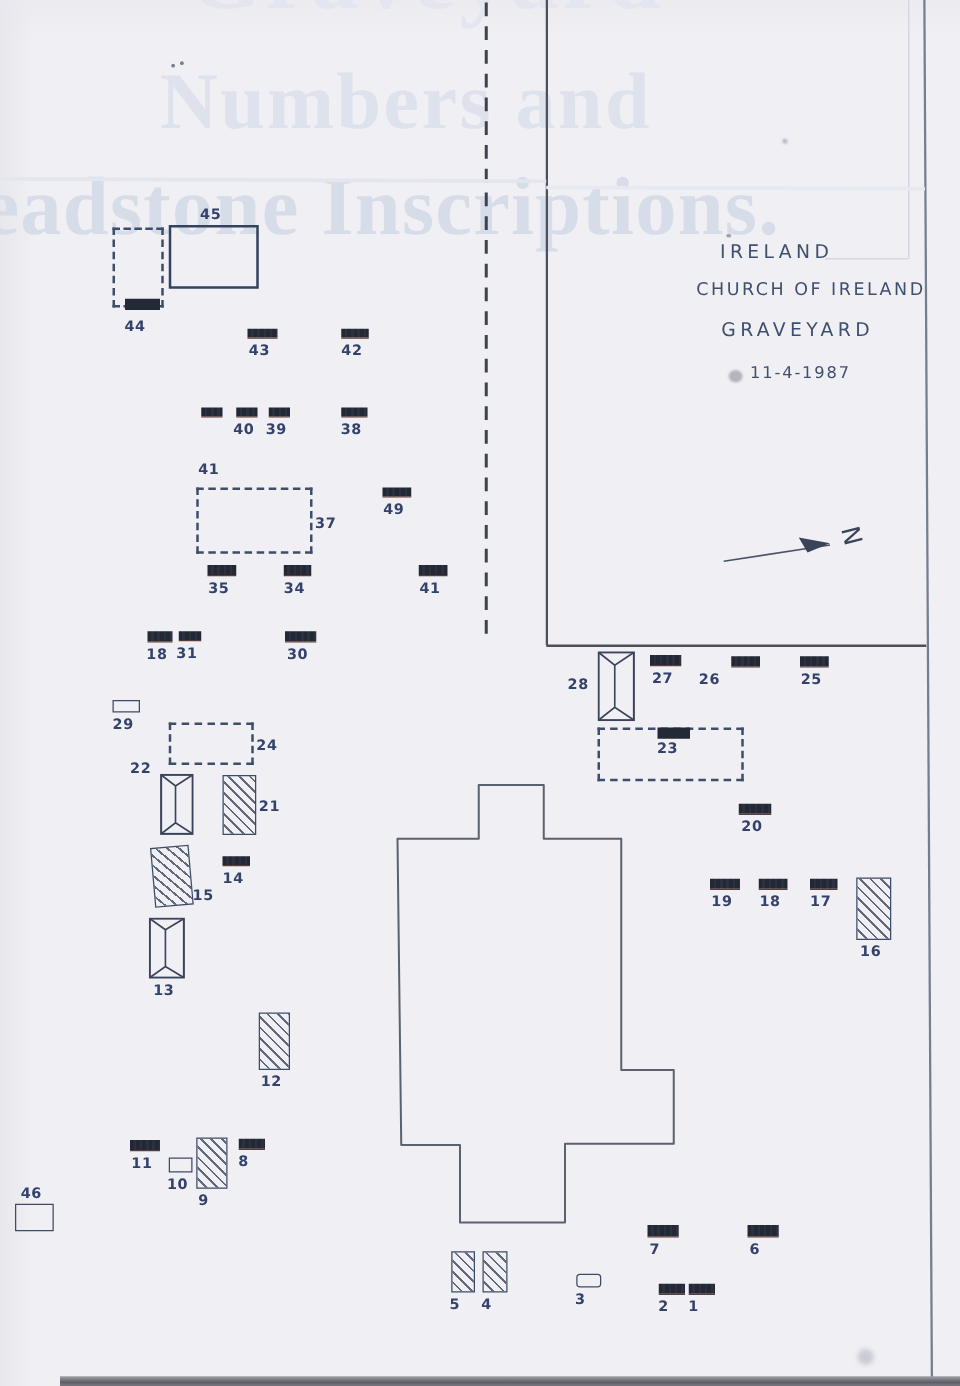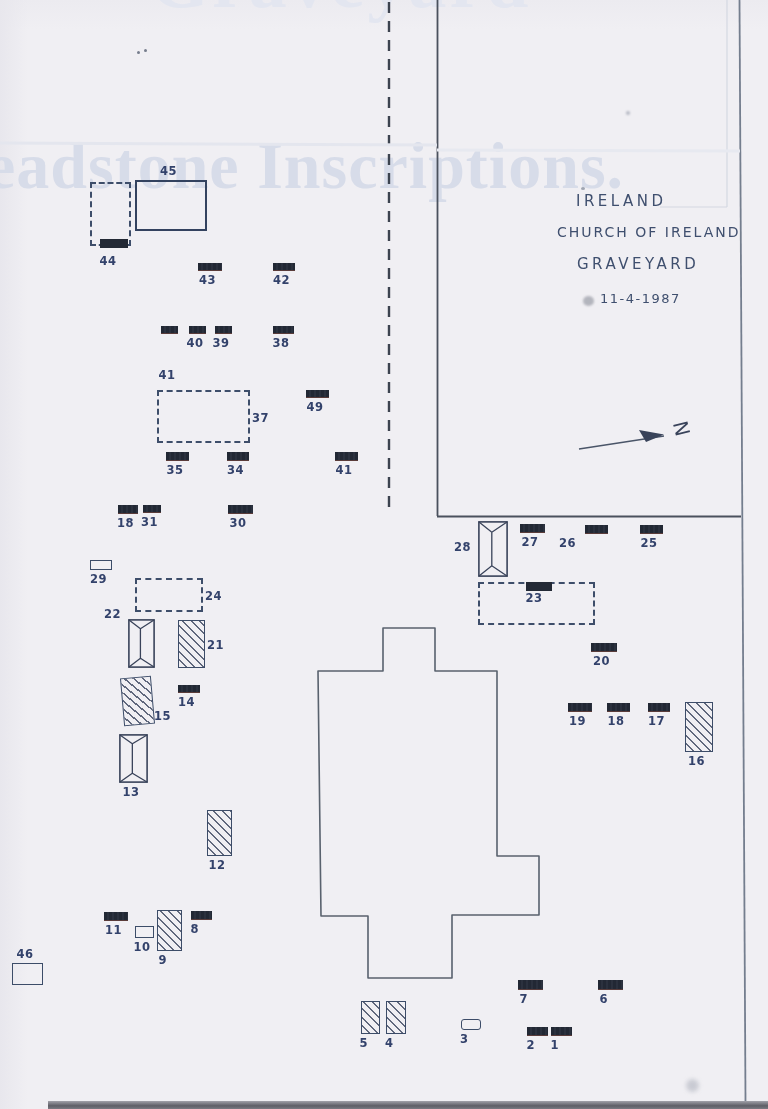--- a/index.html
+++ b/index.html
@@ -37,20 +37,21 @@
   .smudge{position:absolute;border-radius:50%;pointer-events:none;z-index:3;}
   .bottom-strip{position:absolute;left:48px;top:1101px;width:720px;height:8px;
                 background:linear-gradient(#a2a2aa 0,#5e5e66 60%,#7b7b83 100%);z-index:4;}
 </style>
 </head>
 <body>
 
 <div class="page">
 
   <div class="wm wm1">Graveyard</div>
+  <div class="wm wm2">Numbers and</div>
   <div class="wm wm3">eadstone Inscriptions.</div>
 
   <svg class="overlay" id="lines-svg" width="768" height="1109" viewBox="0 0 768 1109">
       <line x1="389" y1="2" x2="389" y2="513" stroke="#3c434f" stroke-width="2.4" stroke-dasharray="11 8"></line>
       <line x1="437.5" y1="0" x2="437.5" y2="516" stroke="#4a515d" stroke-width="1.8"></line>
       <line x1="437" y1="516.5" x2="741" y2="516.5" stroke="#4a515d" stroke-width="2"></line>
       <line x1="739.5" y1="0" x2="745.5" y2="1102" stroke="#747e8e" stroke-width="1.8"></line>
       <line x1="727" y1="0" x2="727" y2="207" stroke="#d4d8e2" stroke-width="1.2"></line>
       <line x1="660" y1="207" x2="727" y2="207" stroke="#d4d8e2" stroke-width="1.2"></line>
       <line x1="0" y1="143" x2="437" y2="145" stroke="#e4e6ee" stroke-width="3"></line>

